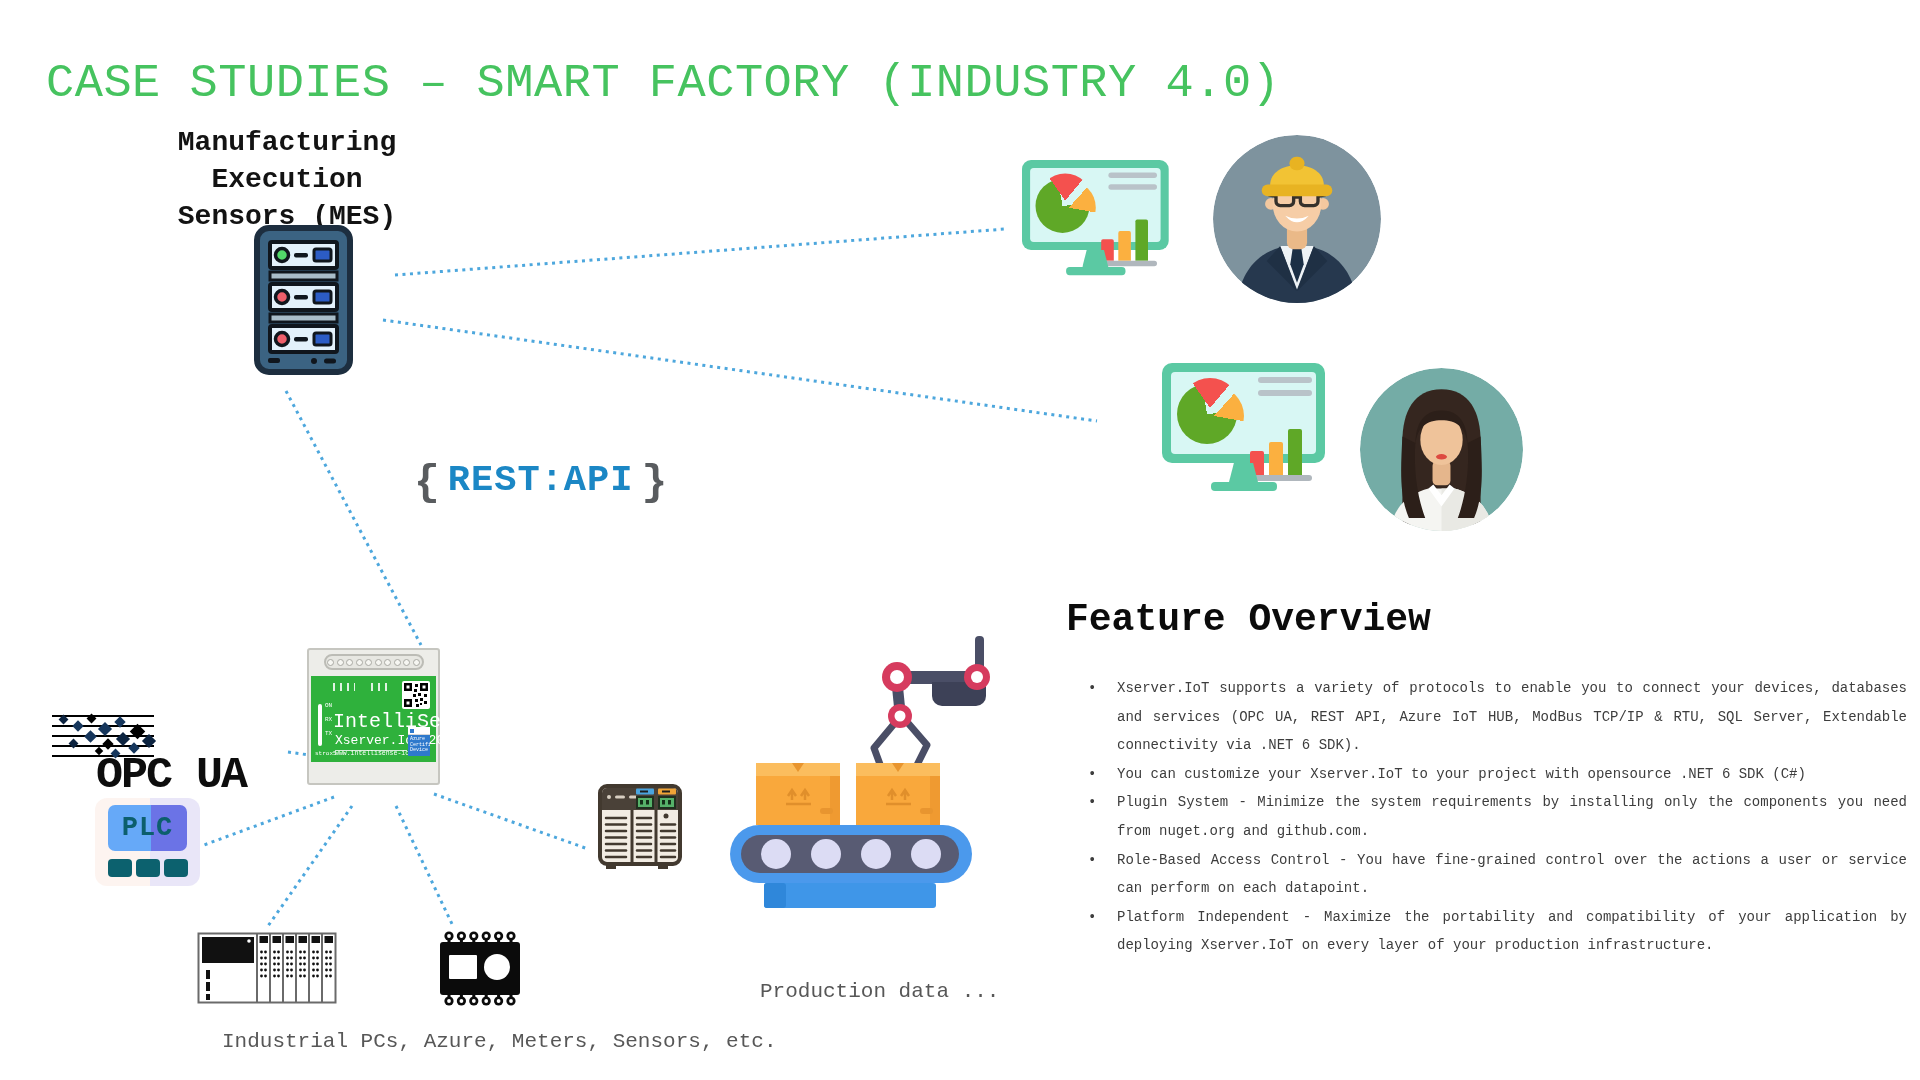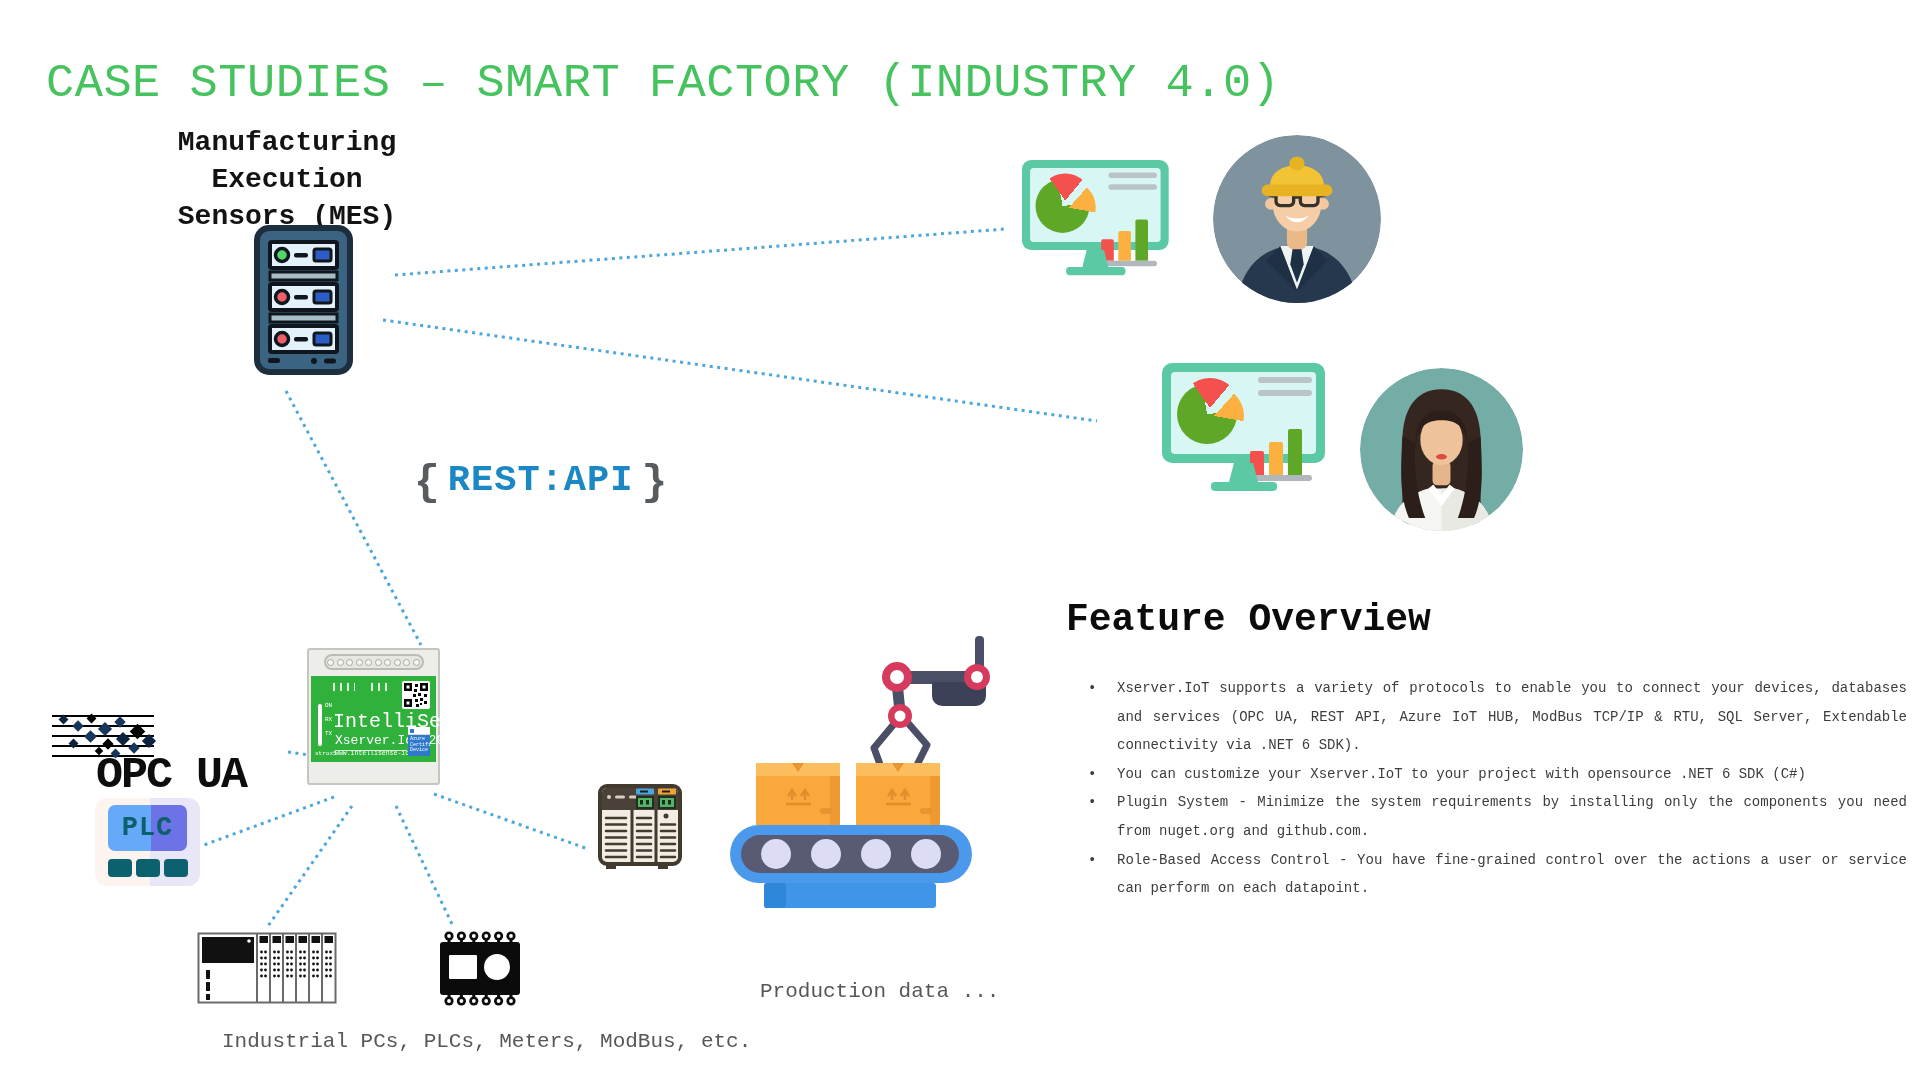--- a/index.html
+++ b/index.html
@@ -257,20 +257,21 @@
     </g>
   </svg>
 
   <div class="features">
     <h2>Feature Overview</h2>
     <ul>
       <li>Xserver.IoT supports a variety of protocols to enable you to connect your devices, databases and services (OPC UA, REST API, Azure IoT HUB, ModBus TCP/IP &amp; RTU, SQL Server, Extendable connectivity via .NET 6 SDK).</li>
       <li>You can customize your Xserver.IoT to your project with opensource .NET 6 SDK (C#)</li>
       <li>Plugin System - Minimize the system requirements by installing only the components you need from nuget.org and github.com.</li>
       <li>Role-Based Access Control - You have fine-grained control over the actions a user or service can perform on each datapoint.</li>
+      <li>Platform Independent - Maximize the portability and compatibility of your application by deploying Xserver.IoT on every layer of your production infrastructure.</li>
     </ul>
   </div>
 
   <div class="device">
     <div class="terminal">
       <i class="pin"></i>
         <i class="pin"></i>
         <i class="pin"></i>
         <i class="pin"></i>
         <i class="pin"></i>
@@ -572,15 +573,15 @@
         <circle cx="36.8" cy="73" r="1.9" fill="#fff"></circle>
       <circle cx="49.2" cy="73" r="4.6" fill="#0b0b0b"></circle>
         <circle cx="49.2" cy="73" r="1.9" fill="#fff"></circle>
       <circle cx="61.6" cy="73" r="4.6" fill="#0b0b0b"></circle>
         <circle cx="61.6" cy="73" r="1.9" fill="#fff"></circle>
       <circle cx="74" cy="73" r="4.6" fill="#0b0b0b"></circle>
         <circle cx="74" cy="73" r="1.9" fill="#fff"></circle>
     </g>
   </svg>
 
-  <div class="devices-caption">Industrial PCs, PLCs, Meters, ModBus, etc.</div>
+  <div class="devices-caption">Industrial PCs, Azure, Meters, Sensors, etc.</div>
 
 </div>
 
 </body></html>

